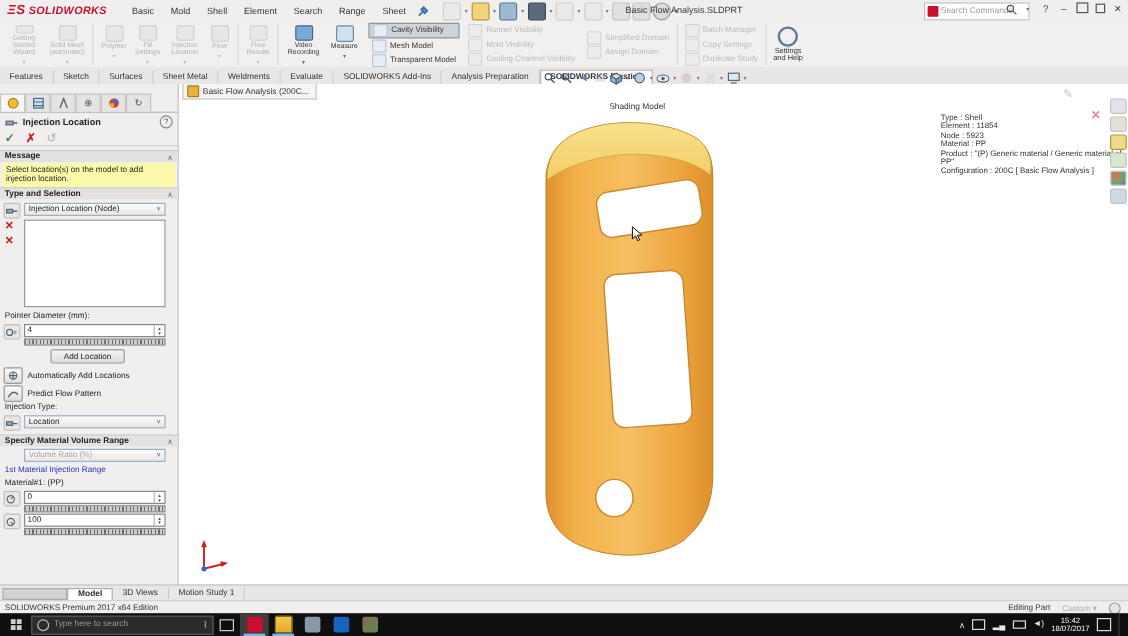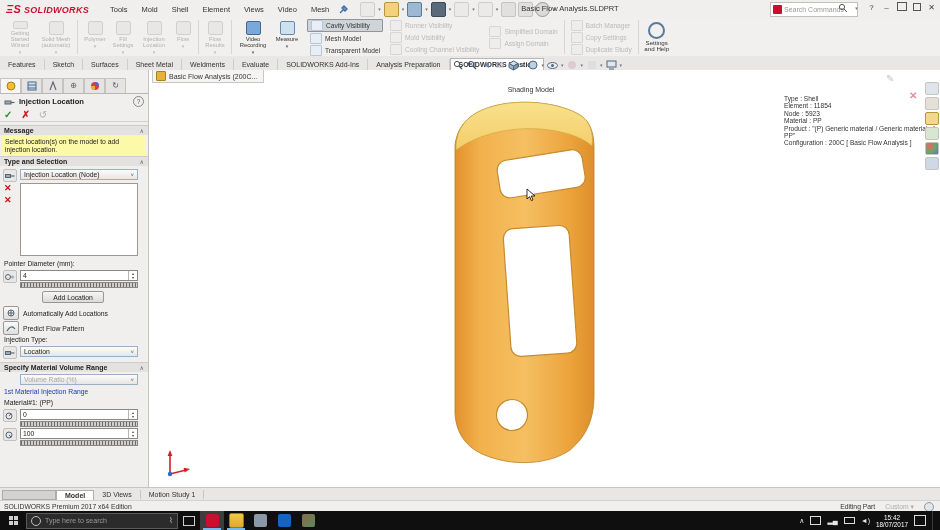--- a/index.html
+++ b/index.html
@@ -134,27 +134,27 @@
   .batic{width:9px;height:5px;border:1px solid #dcdcdc;position:relative;}
 </style>
 </head>
 <body>
 
 <div id="app">
 
   <div class="abs titlebar">
     <span class="logo"><span class="ds">ΞS</span> <span>SOLIDWORKS</span></span>
     <div class="menus">
-      <span class="menu-item">Tools</span>
+      <span class="menu-item">Basic</span>
       <span class="menu-item">Mold</span>
       <span class="menu-item">Shell</span>
       <span class="menu-item">Element</span>
-      <span class="menu-item">Views</span>
-      <span class="menu-item">Video</span>
-      <span class="menu-item">Mesh</span>
+      <span class="menu-item">Search</span>
+      <span class="menu-item">Range</span>
+      <span class="menu-item">Sheet</span>
     </div>
     <svg class="pin" viewBox="0 0 12 12">
         <path d="M2 10 L6 6 M6 3 L9 6 L7 8 L4 5 Z" stroke="#3a6ea5" stroke-width="1.4" fill="#6f9fd0"></path>
       </svg>
     <div class="qat">
       <span class="ic" style="border:1px solid #d0cecb;background:#eceae8"></span>
         <span class="car">▾</span>
       <span class="ic" style="background:#f3d27a;border:1px solid #b89440"></span>
         <span class="car">▾</span>
       <span class="ic" style="background:#9db8d2;border:1px solid #5a7a9a"></span>

